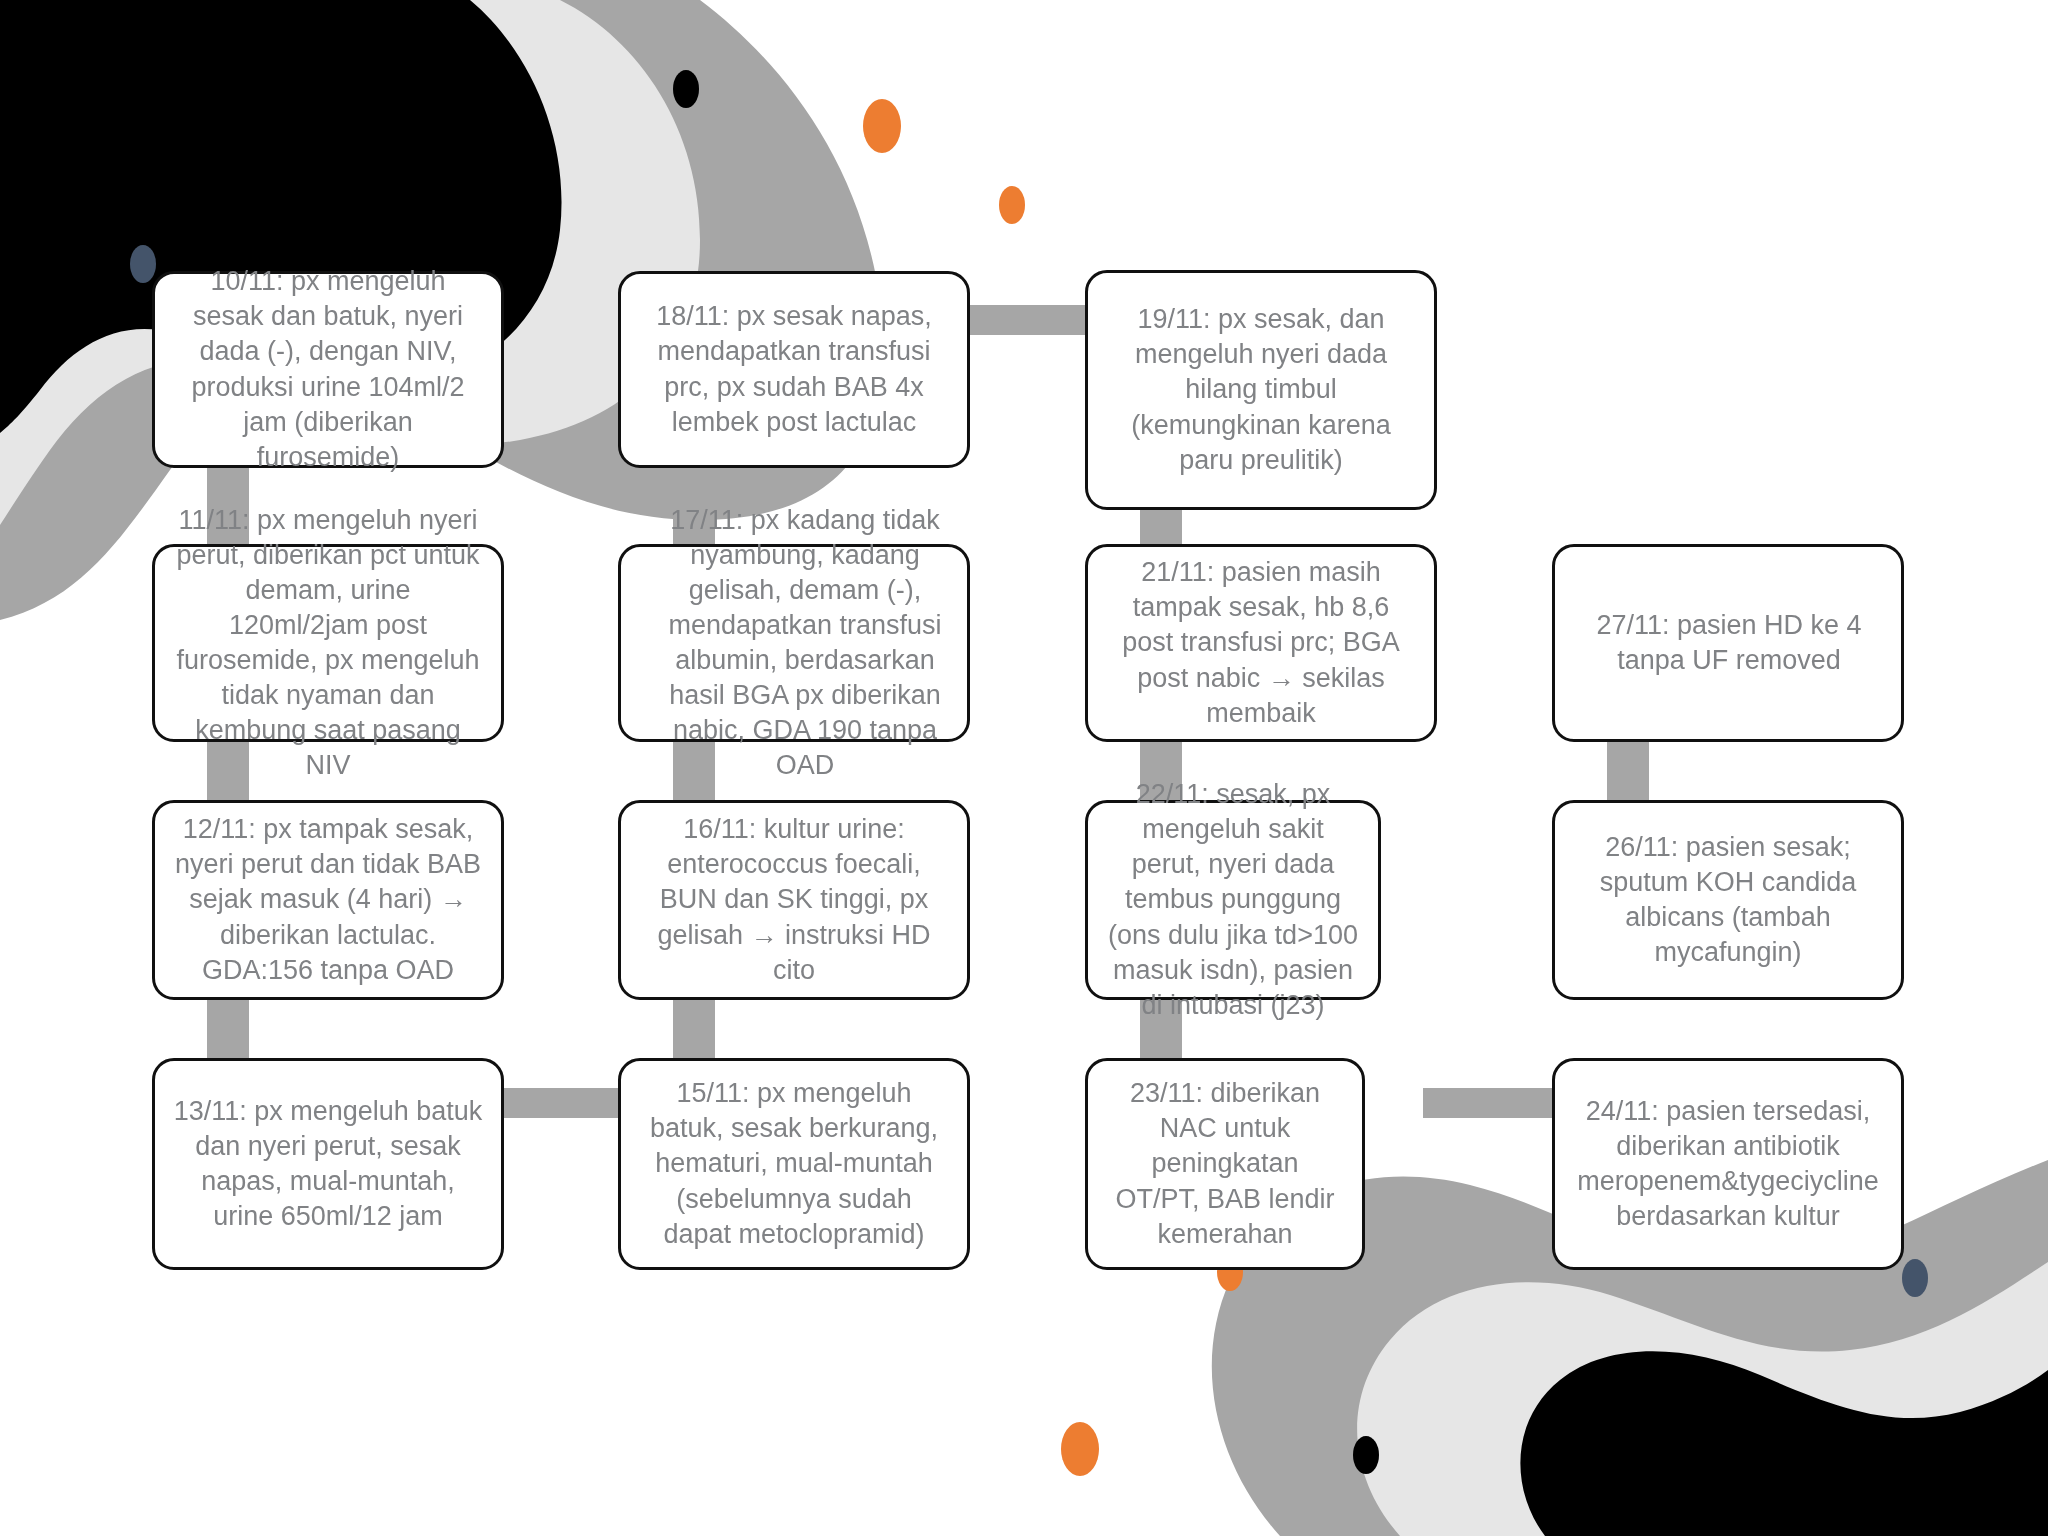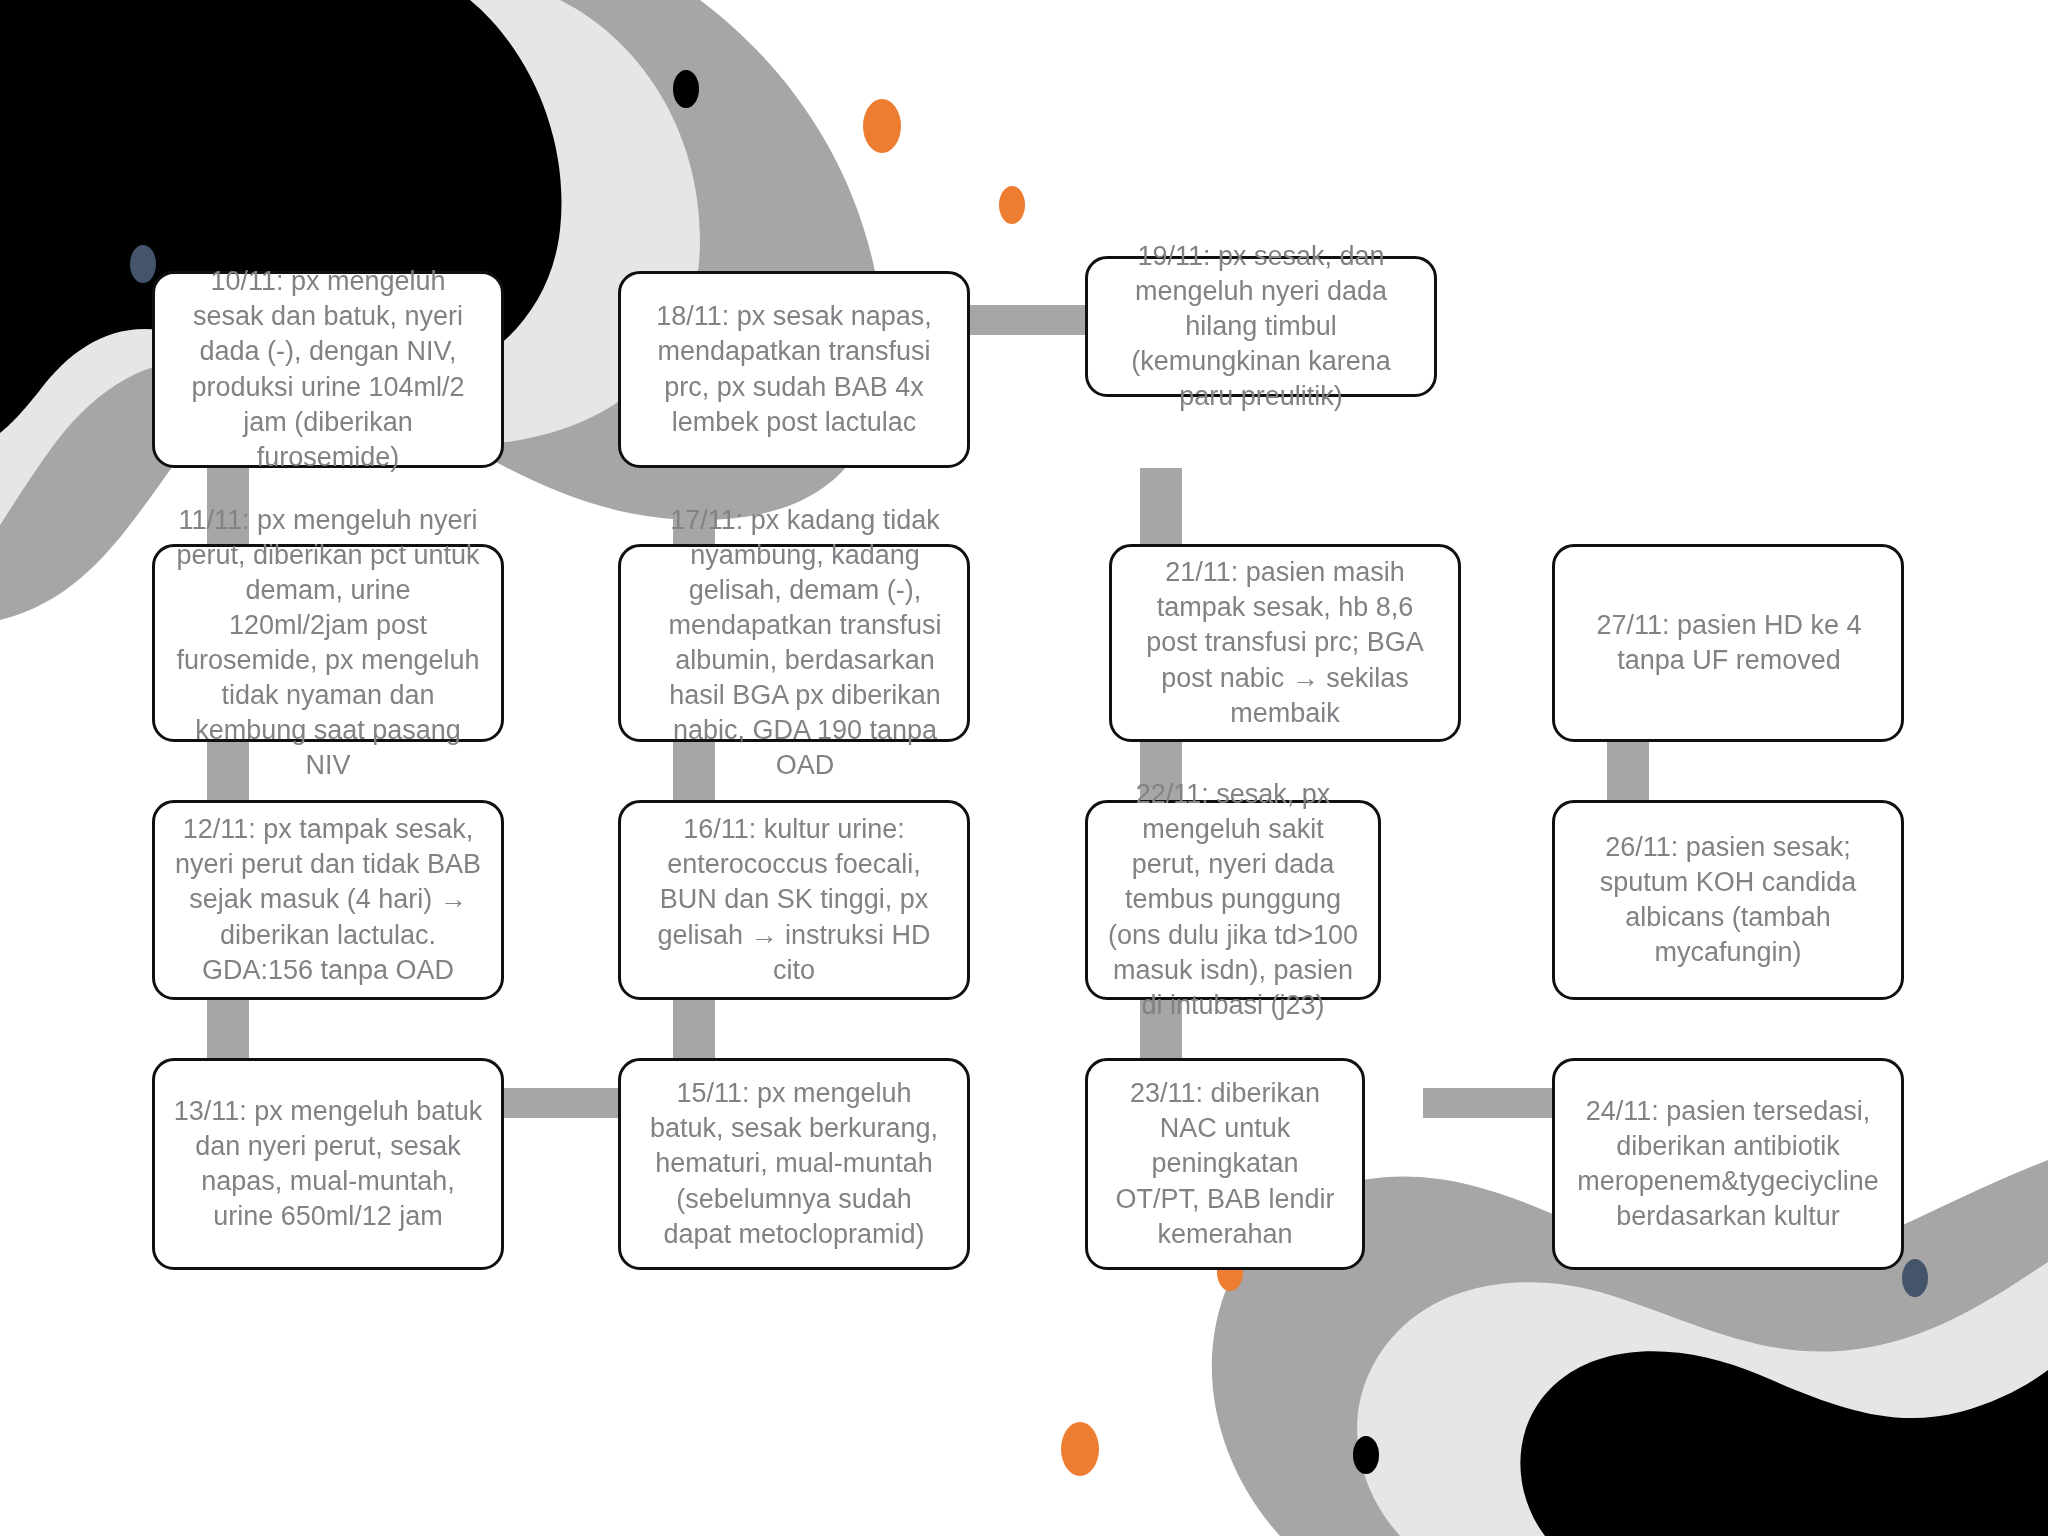--- a/index.html
+++ b/index.html
@@ -88,27 +88,27 @@
   <div class="conn" style="left:1607px;top:742px;width:42px;height:58px;"></div>
 
   <div class="conn" style="left:490px;top:1088px;width:138px;height:30px;"></div>
   <div class="conn" style="left:960px;top:305px;width:138px;height:30px;"></div>
   <div class="conn" style="left:1423px;top:1088px;width:138px;height:30px;"></div>
 
   <div class="node" style="left:152px;top:271px;width:352px;height:197px;">10/11: px mengeluh sesak dan batuk, nyeri dada (-), dengan NIV, produksi urine 104ml/2 jam (diberikan furosemide)</div>
 
   <div class="node" style="left:618px;top:271px;width:352px;height:197px;">18/11: px sesak napas, mendapatkan transfusi prc, px sudah BAB 4x lembek post lactulac</div>
 
-  <div class="node" style="left:1085px;top:256px;width:352px;height:141px;">19/11: px sesak, dan mengeluh nyeri dada hilang timbul (kemungkinan karena paru preulitik)</div>
+  <div class="node" style="left:1085px;top:270px;width:352px;height:240px;">19/11: px sesak, dan mengeluh nyeri dada hilang timbul (kemungkinan karena paru preulitik)</div>
 
   <div class="node" style="left:152px;top:544px;width:352px;height:198px;">11/11: px mengeluh nyeri perut, diberikan pct untuk demam, urine 120ml/2jam post furosemide, px mengeluh tidak nyaman dan kembung saat pasang NIV</div>
 
   <div class="node" style="left:618px;top:544px;width:352px;height:198px;padding-left:40px;">17/11: px kadang tidak nyambung, kadang gelisah, demam (-), mendapatkan transfusi albumin, berdasarkan hasil BGA px diberikan nabic, GDA 190 tanpa OAD</div>
 
-  <div class="node" style="left:1085px;top:544px;width:352px;height:198px;margin-left:24px;">21/11: pasien masih tampak sesak, hb 8,6 post transfusi prc; BGA post nabic → sekilas membaik</div>
+  <div class="node" style="left:1085px;top:544px;width:352px;height:198px;">21/11: pasien masih tampak sesak, hb 8,6 post transfusi prc; BGA post nabic → sekilas membaik</div>
 
   <div class="node" style="left:1552px;top:544px;width:352px;height:198px;padding-left:20px;">27/11: pasien HD ke 4 tanpa UF removed</div>
 
   <div class="node" style="left:152px;top:800px;width:352px;height:200px;">12/11: px tampak sesak, nyeri perut dan tidak BAB sejak masuk (4 hari) → diberikan lactulac. GDA:156 tanpa OAD</div>
 
   <div class="node" style="left:618px;top:800px;width:352px;height:200px;">16/11: kultur urine: enterococcus foecali, BUN dan SK tinggi, px gelisah → instruksi HD cito</div>
 
   <div class="node" style="left:1085px;top:800px;width:296px;height:200px;">22/11: sesak, px mengeluh sakit perut, nyeri dada tembus punggung (ons dulu jika td&gt;100 masuk isdn), pasien di intubasi (j23)</div>
 
   <div class="node" style="left:1552px;top:800px;width:352px;height:200px;">26/11: pasien sesak; sputum KOH candida albicans (tambah mycafungin)</div>

